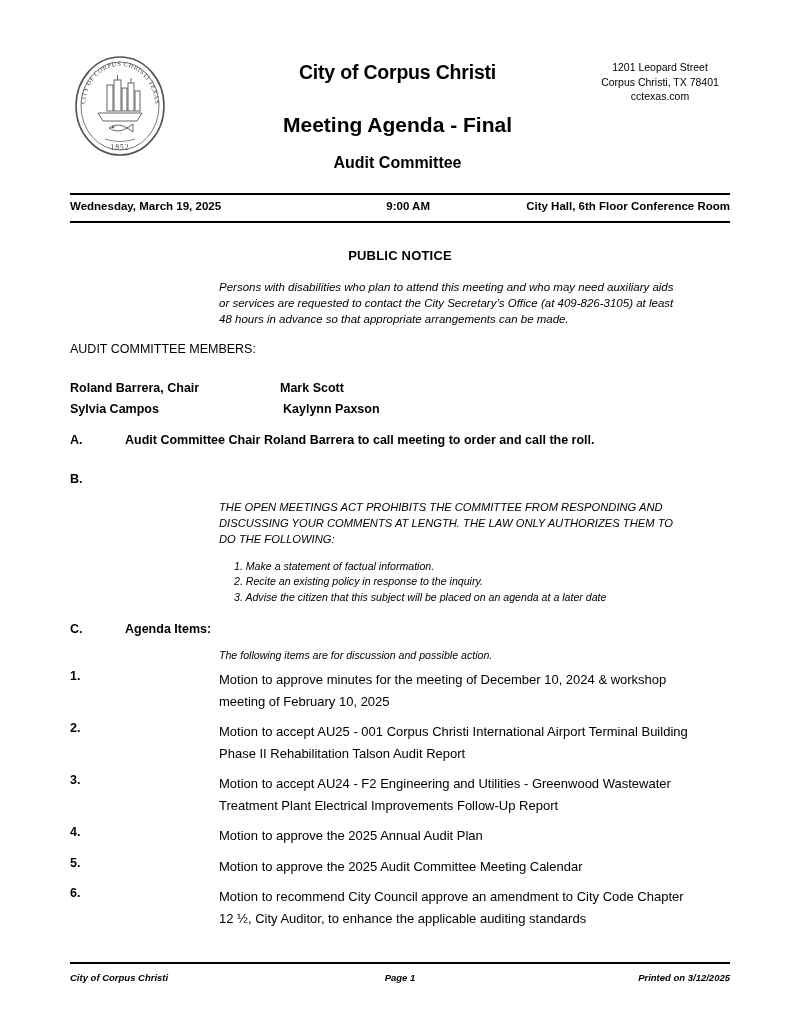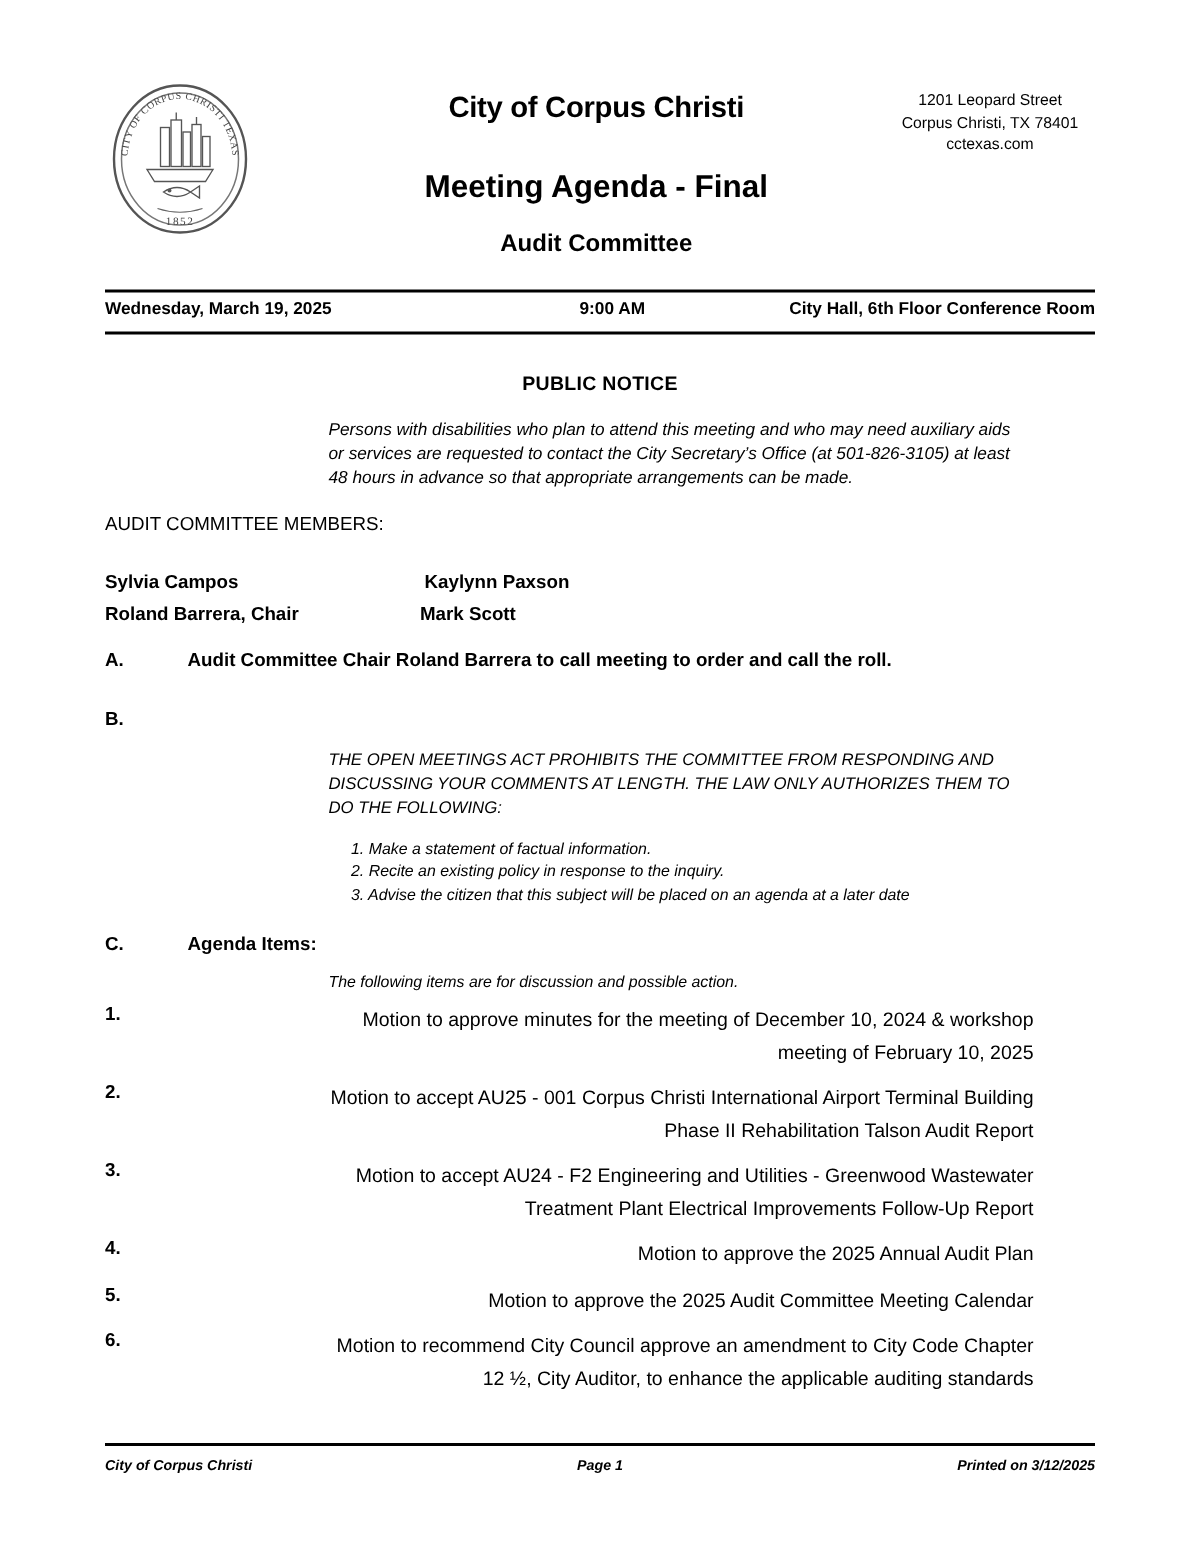--- a/index.html
+++ b/index.html
@@ -256,21 +256,20 @@
     top: 0;
     width: 40px;
     font-size: 12.5px;
     font-weight: bold;
   }
   .agenda-text {
     margin-left: 149px;
     width: 470px;
     font-size: 13px;
     line-height: 21.5px;
-    text-align: right;
   }
 
   
   .footer {
     position: absolute;
     left: 70px;
     top: 972px;
     width: 660px;
     height: 16px;
     font-size: 9.5px;
@@ -340,32 +339,32 @@
   <div class="rule-top"></div>
   <div class="rule-bottom"></div>
 
   <div class="meeting-row">
     <span class="meeting-date">Wednesday, March 19, 2025</span>
     <span class="meeting-time">9:00 AM</span>
     <span class="meeting-place">City Hall, 6th Floor Conference Room</span>
   </div>
 
   <div class="notice-heading">PUBLIC NOTICE</div>
-  <div class="notice-body">Persons with disabilities who plan to attend this meeting and who may need auxiliary aids or services are requested to contact the City Secretary’s Office (at 501-826-3105) at least 48 hours in advance so that appropriate arrangements can be made.</div>
+  <div class="notice-body">Persons with disabilities who plan to attend this meeting and who may need auxiliary aids or services are requested to contact the City Secretary’s Office (at 409-826-3105) at least 48 hours in advance so that appropriate arrangements can be made.</div>
 
   <div class="members-heading">AUDIT COMMITTEE MEMBERS:</div>
 
   <div class="members-grid">
+    <div class="mrow">
+      <span class="m-left">Roland Barrera, Chair</span>
+      <span class="m-right">Mark Scott</span>
+    </div>
     <div class="mrow">
       <span class="m-left">Sylvia Campos</span>
       <span class="m-right shift">Kaylynn Paxson</span>
-    </div>
-    <div class="mrow">
-      <span class="m-left">Roland Barrera, Chair</span>
-      <span class="m-right">Mark Scott</span>
     </div>
   </div>
 
   <div class="section" id="section-a">
     <span class="sec-letter">A.</span>
     <span class="sec-title">Audit Committee Chair Roland Barrera to call meeting to order and call the roll.</span>
   </div>
 
   <div class="section" id="section-b">
     <span class="sec-letter">B.</span>

